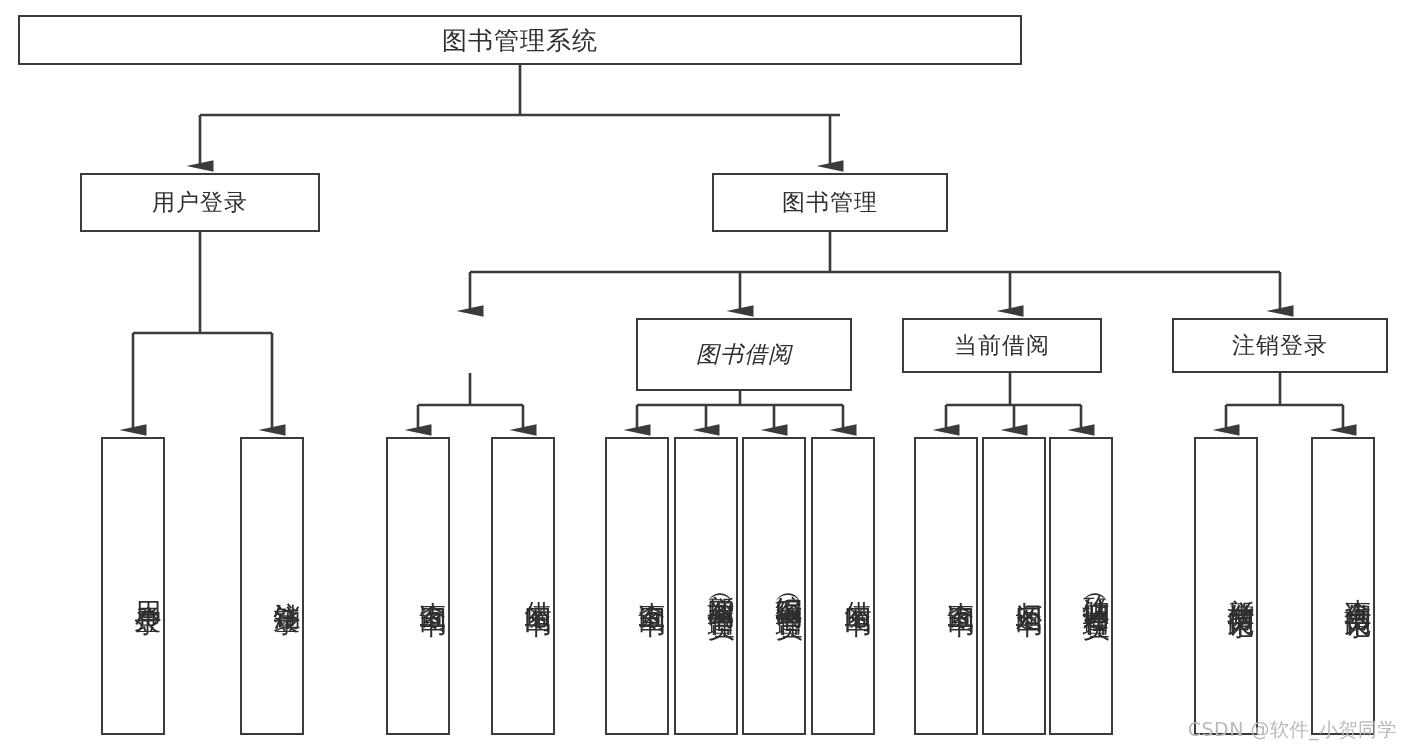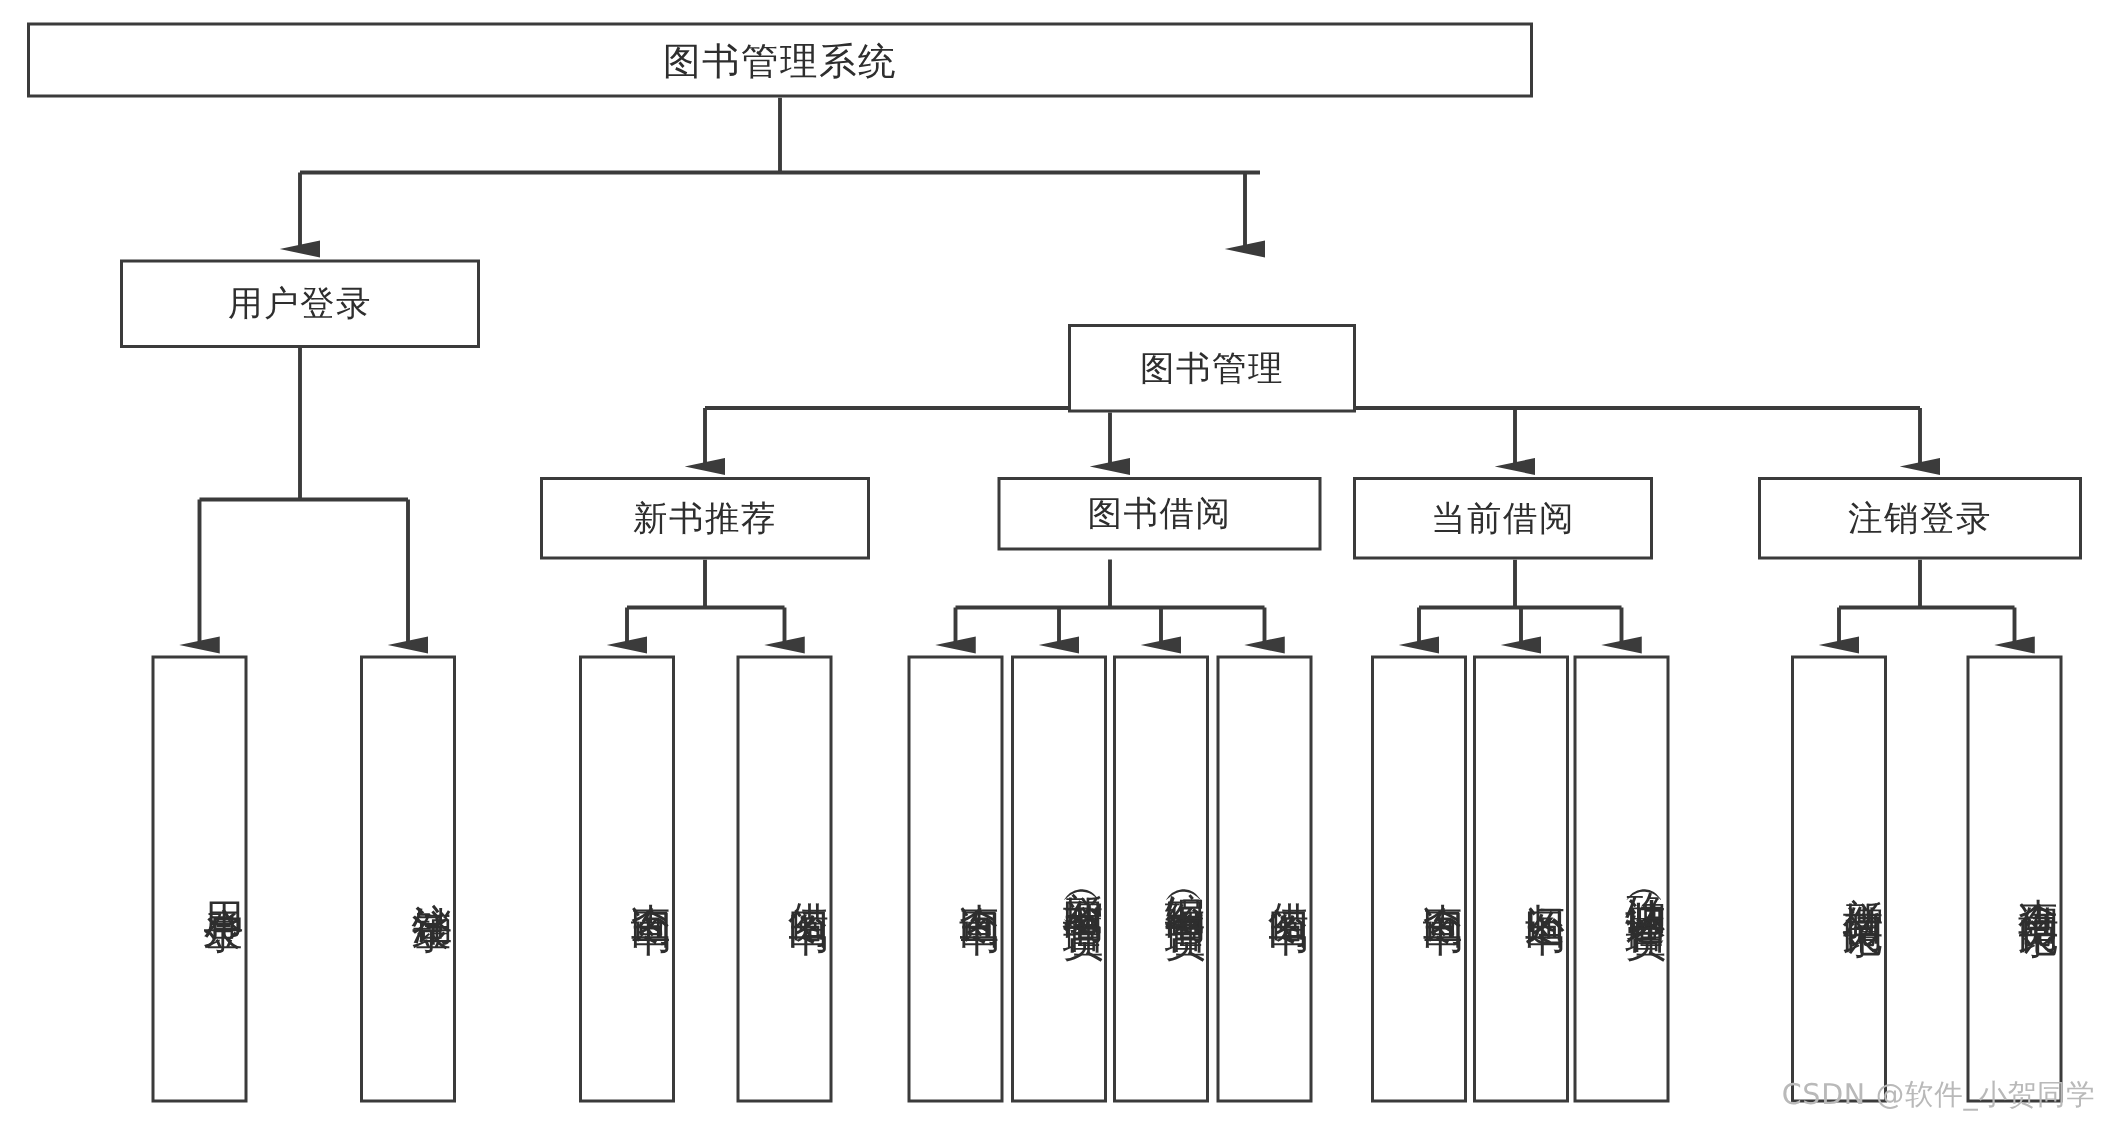--- a/index.html
+++ b/index.html
@@ -113,29 +113,26 @@
   </svg>
 
   <div class="node hbox" id="root" style="left:18px;top:15px;width:1004px;height:50px;">
     <span>图书管理系统</span>
   </div>
 
   <div class="node hbox" style="left:80px;top:173px;width:240px;height:59px;">
     <span>用户登录</span>
   </div>
 
-  <div class="node hbox" style="left:712px;top:173px;width:192px;height:59px;margin-top:43px;">
+  <div class="node hbox" style="left:712px;top:173px;width:236px;height:59px;">
     <span>图书管理</span>
   </div>
 
-  <div class="node hbox" style="left:360px;top:318px;width:220px;height:55px;">
-    <span>新书推荐</span>
-  </div>
 
-  <div class="node hbox" style="left:665px;top:318px;width:216px;height:49px;">
+  <div class="node hbox" style="left:636px;top:318px;width:216px;height:73px;font-style:italic;">
     <span>图书借阅</span>
   </div>
 
   <div class="node hbox" style="left:902px;top:318px;width:200px;height:55px;">
     <span>当前借阅</span>
   </div>
 
   <div class="node hbox" style="left:1172px;top:318px;width:216px;height:55px;">
     <span>注销登录</span>
   </div>

